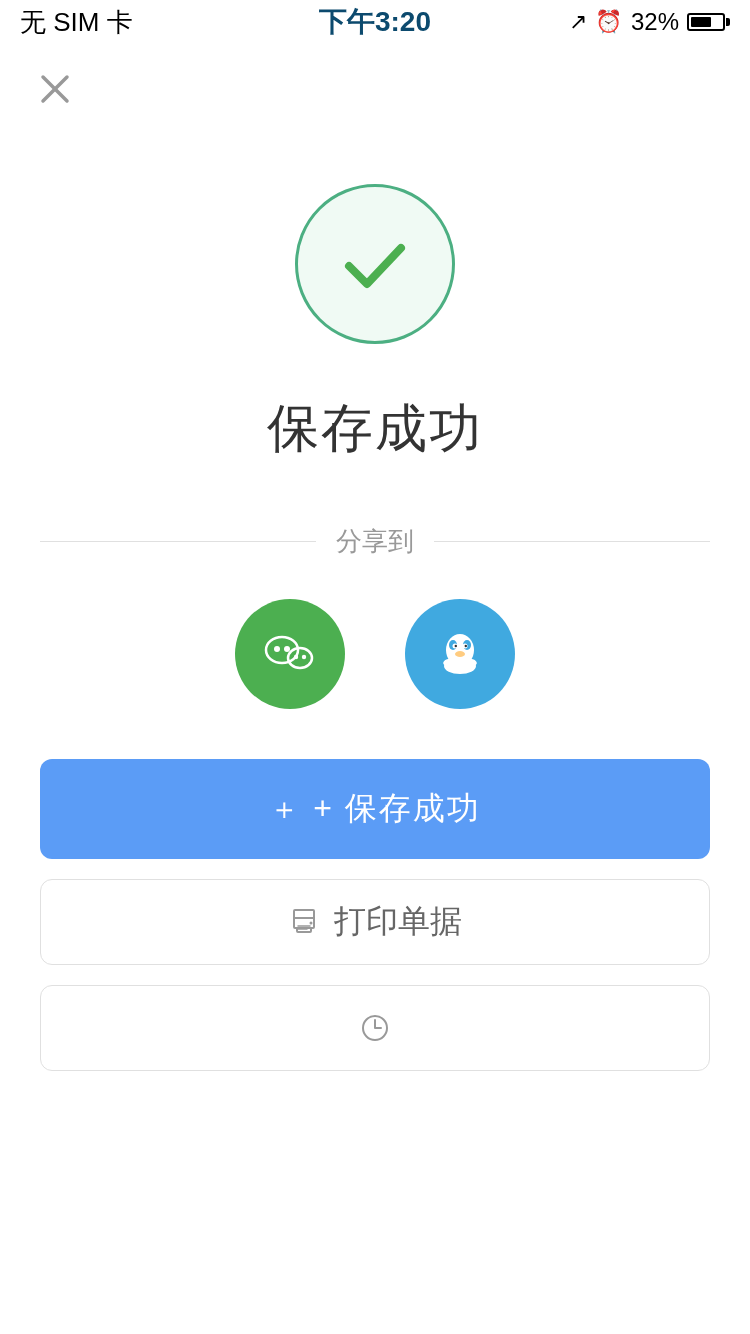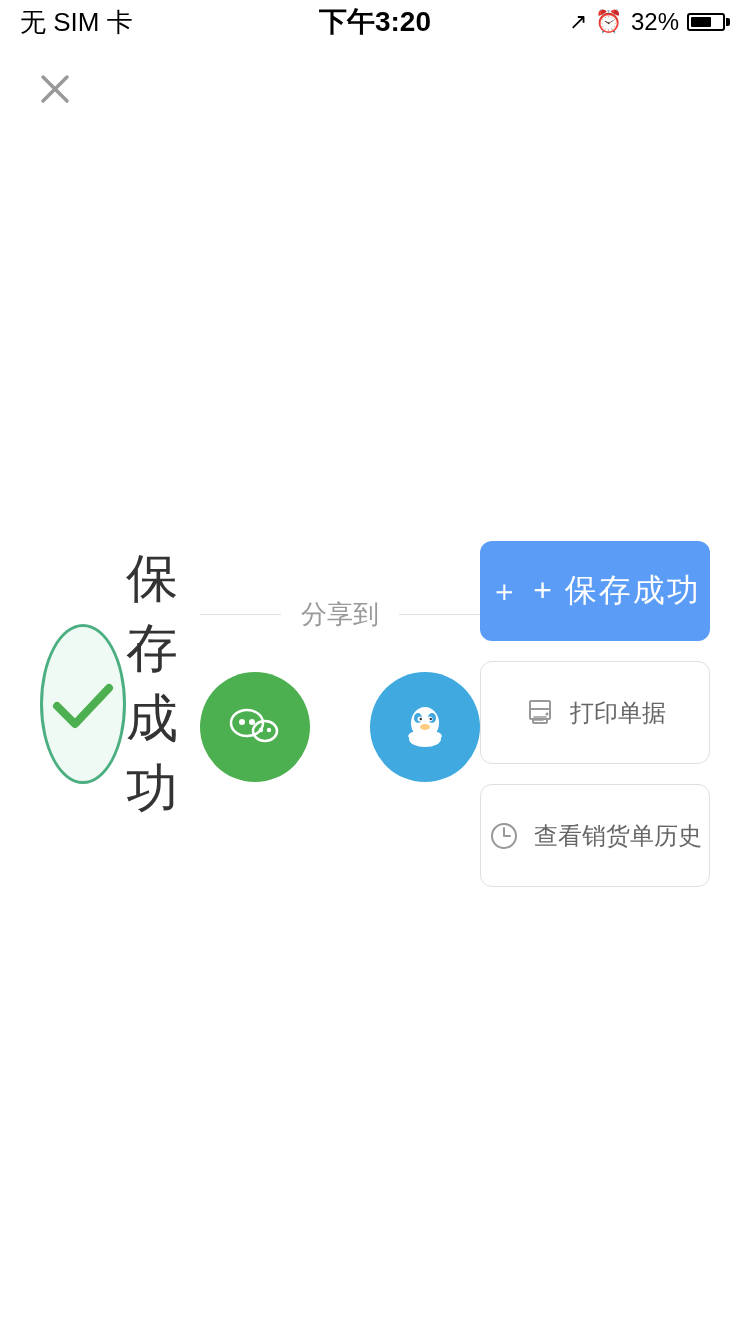--- a/index.html
+++ b/index.html
@@ -31,21 +31,21 @@
       align-items: flex-end;
       gap: 8px;
       font-size: 26px;
       font-weight: 500;
       color: #000;
     }
 
     .status-center {
       font-size: 28px;
       font-weight: 600;
-      color: #000000;
+      color: #0c4a6e;
       position: absolute;
       left: 50%;
       transform: translateX(-50%);
     }
 
     .status-right {
       display: flex;
       align-items: center;
       gap: 8px;
       font-size: 24px;
@@ -70,21 +70,21 @@
 
     .close-btn svg {
       width: 36px;
       height: 36px;
     }
 
     
     .main-content {
       flex: 1;
       display: flex;
-      flex-direction: row;
+      flex-direction: column;
       align-items: center;
       padding: 20px 40px 60px;
     }
 
     
     .success-circle {
       width: 160px;
       height: 160px;
       border-radius: 50%;
       border: 3px solid #4caf82;
@@ -185,26 +185,26 @@
       font-size: 32px;
       display: flex;
       align-items: center;
       justify-content: center;
       gap: 14px;
       cursor: pointer;
     }
 
     .btn-secondary {
       width: 100%;
-      height: 103px;
+      height: 86px;
       border-radius: 12px;
       background: #fff;
       border: 1px solid #e0e0e0;
       color: #666;
-      font-size: 24px;
+      font-size: 32px;
       display: flex;
       align-items: center;
       justify-content: center;
       gap: 14px;
       cursor: pointer;
     }
 
     .btn-icon {
       font-size: 30px;
       display: flex;
@@ -349,17 +349,16 @@
       <span>打印单据</span>
     </button>
 
     <button class="btn-secondary">
       <span class="btn-icon">
         <svg width="32" height="32" viewBox="0 0 32 32" fill="none" xmlns="http://www.w3.org/2000/svg">
           <circle cx="16" cy="16" r="12" stroke="#999" stroke-width="2"></circle>
           <polyline points="16,8 16,16 22,16" stroke="#999" stroke-width="2" stroke-linecap="round" stroke-linejoin="round"></polyline>
         </svg>
       </span>
-      <span>查看销货单历史</span>
     </button>
 
   </div>
 </div>
 
 </body></html>

